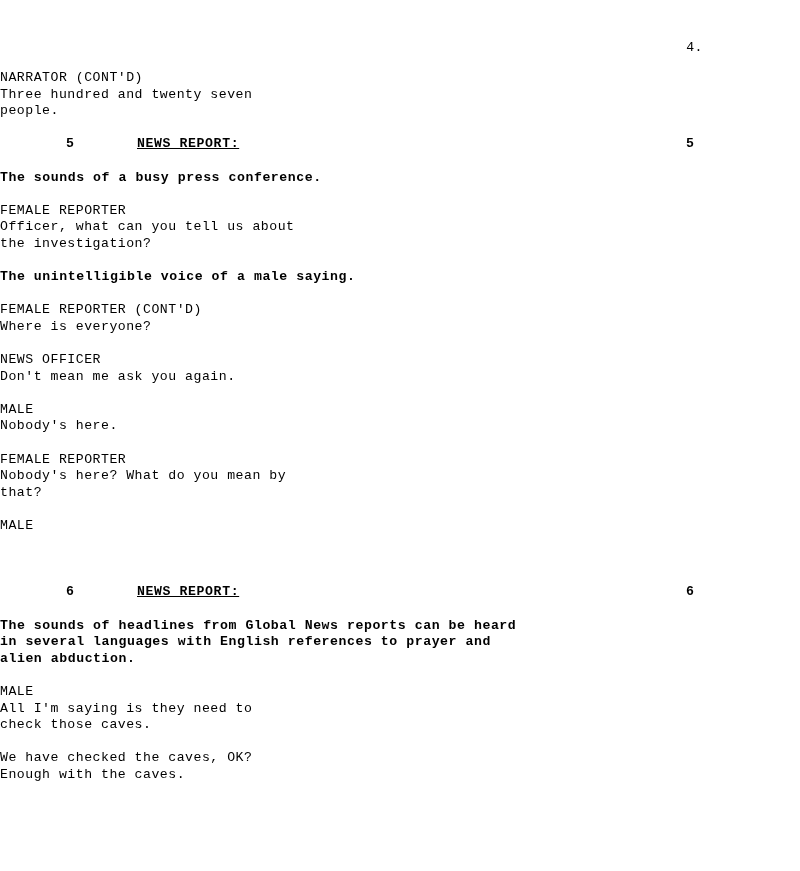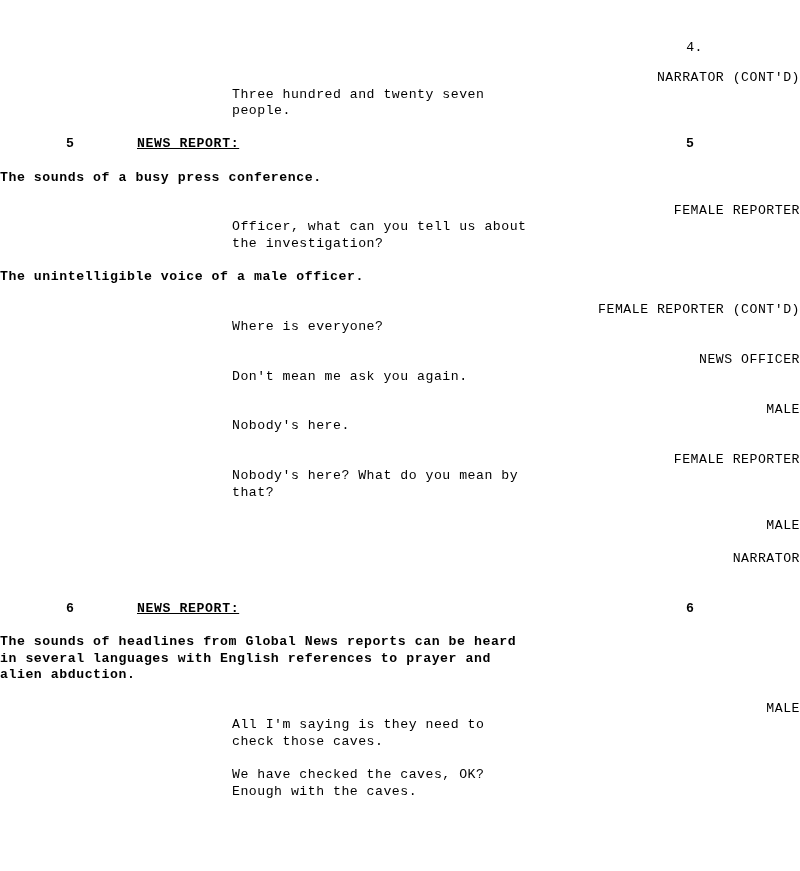--- a/index.html
+++ b/index.html
@@ -67,24 +67,22 @@
   }
   .action {
     width: 580px;
     font-weight: bold;
     letter-spacing: 0.55px;
     white-space: pre-wrap;
   }
   .character {
     letter-spacing: 0.5px;
     white-space: pre;
-    text-align: right;
   }
   .dialogue {
-    margin-left: 232px;
     width: 345px;
     letter-spacing: 0.5px;
     white-space: pre-wrap;
   }
 </style>
 </head>
 <body>
 
 <div class="page">
 
@@ -100,38 +98,37 @@
         <span class="scene-heading">NEWS REPORT:</span>
         <span class="scene-num-right">5</span>
       </div>
       <div class="spacer"></div>
       <div class="action">The sounds of a busy press conference.</div>
       <div class="spacer"></div>
       <div class="character">FEMALE REPORTER</div>
       <div class="dialogue">Officer, what can you tell us about
 the investigation?</div>
       <div class="spacer"></div>
-      <div class="action">The unintelligible voice of a male officer.</div>
+      <div class="action">The unintelligible voice of a male saying.</div>
       <div class="spacer"></div>
       <div class="character">FEMALE REPORTER (CONT'D)</div>
       <div class="dialogue">Where is everyone?</div>
       <div class="spacer"></div>
       <div class="character">NEWS OFFICER</div>
       <div class="dialogue">Don't mean me ask you again.</div>
       <div class="spacer"></div>
       <div class="character">MALE</div>
       <div class="dialogue">Nobody's here.</div>
       <div class="spacer"></div>
       <div class="character">FEMALE REPORTER</div>
       <div class="dialogue">Nobody's here? What do you mean by
 that?</div>
       <div class="spacer"></div>
       <div class="character">MALE</div>
       <div class="spacer"></div>
-      <div class="character">NARRATOR</div>
       <div class="spacer"></div>
       <div class="spacer"></div>
       <div class="scene-row">
         <span class="scene-num-left">6</span>
         <span class="scene-heading">NEWS REPORT:</span>
         <span class="scene-num-right">6</span>
       </div>
       <div class="spacer"></div>
       <div class="action">The sounds of headlines from Global News reports can be heard
 in several languages with English references to prayer and

